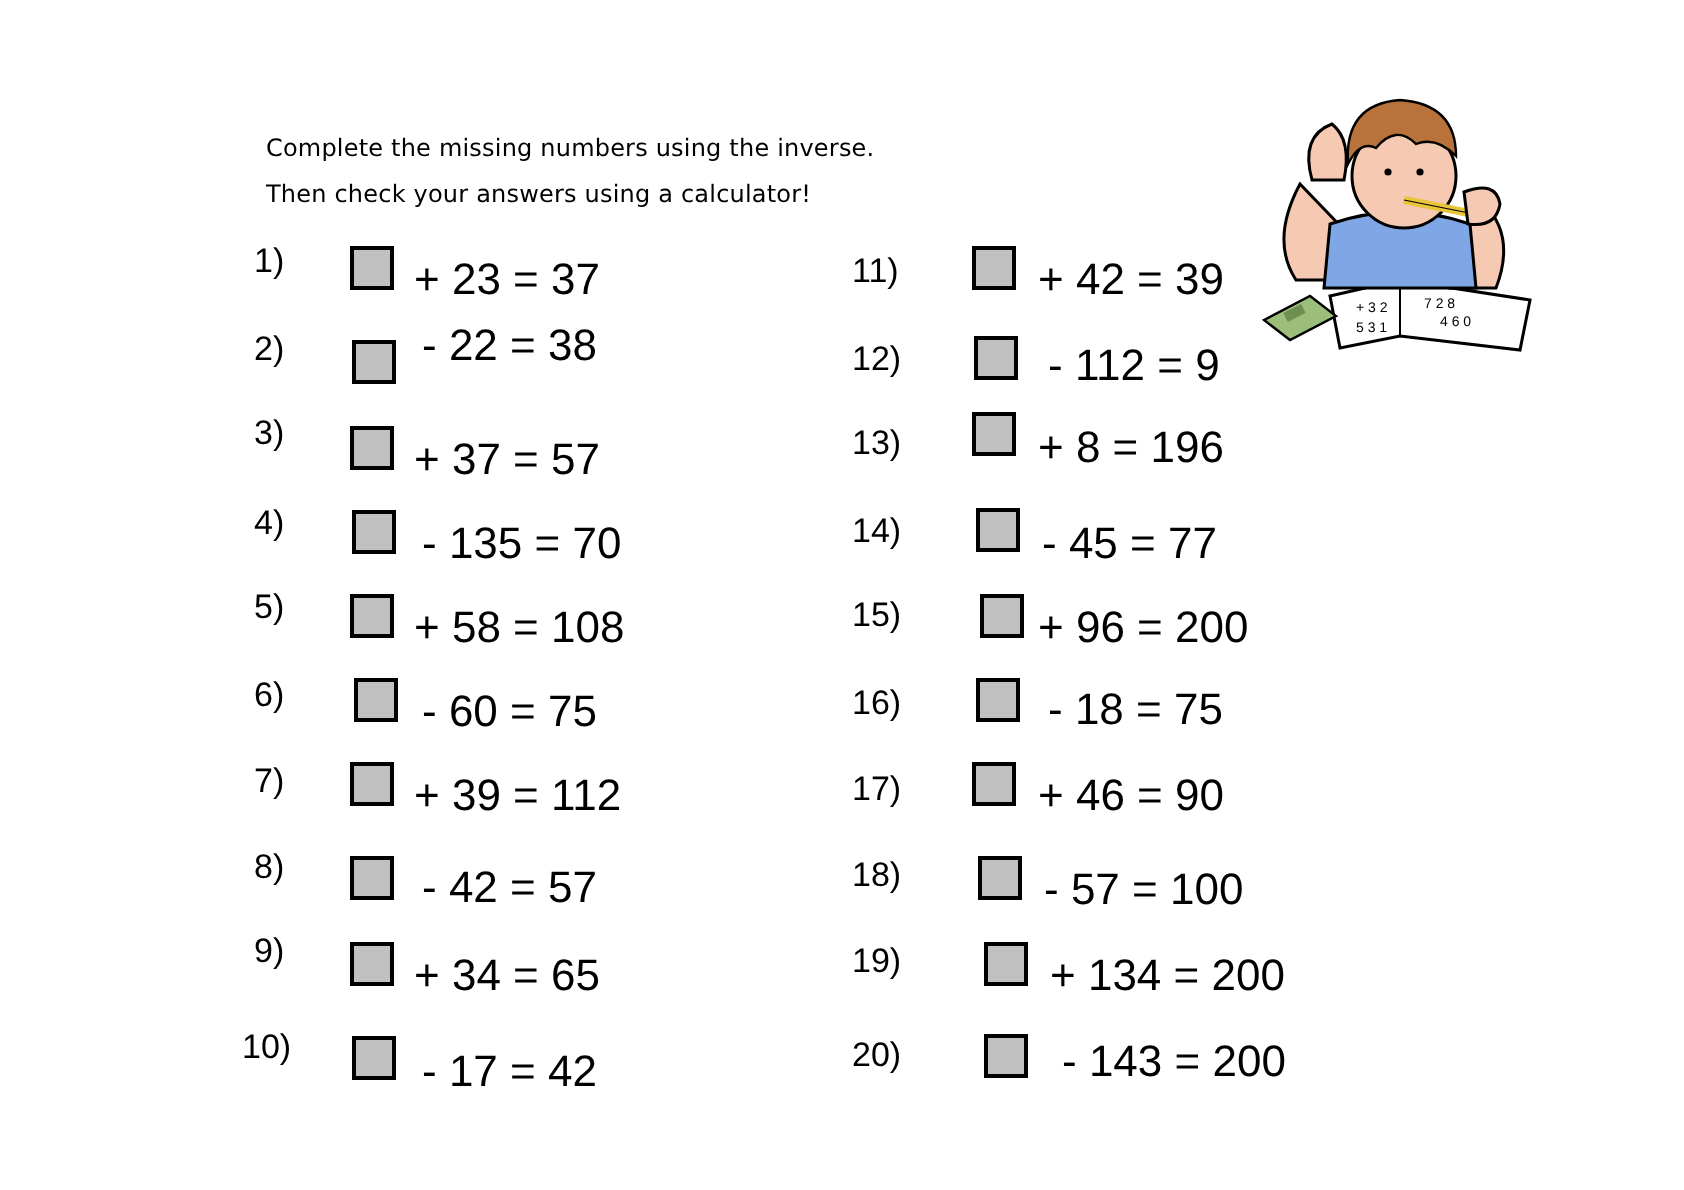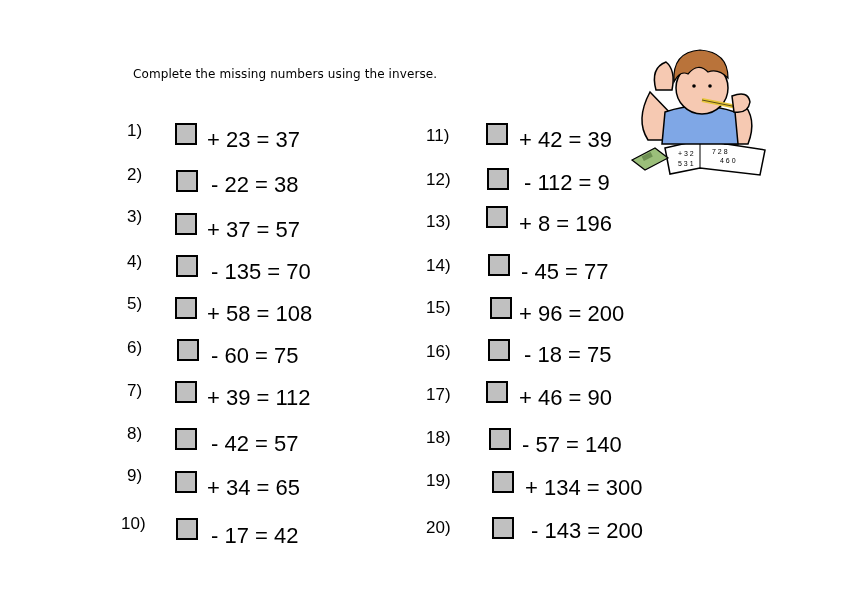--- a/index.html
+++ b/index.html
@@ -19,20 +19,21 @@
       border: 2px solid #000; box-sizing: border-box;
     }
     .eq { position: absolute; font-size: 22px; white-space: nowrap; }
     .illustration { position: absolute; left: 630px; top: 40px; width: 140px; height: 140px; }
   </style>
 </head>
 <body>
 
 <div class="instructions">
   <div>Complete the missing numbers using the inverse.</div>
+  <div>Then check your answers using a calculator!</div>
 </div>
 
 <div class="illustration">
   <svg width="140" height="140" viewBox="0 0 140 140">
 
     <path d="M35 108 L70 100 L135 110 L130 135 L70 128 L40 134 Z" fill="#fff" stroke="#000" stroke-width="1.5"></path>
     <line x1="70" y1="100" x2="70" y2="128" stroke="#000" stroke-width="1"></line>
     <g fill="#000" font-size="7">
       <text x="48" y="116">+ 3 2</text>
         <text x="48" y="126">5 3 1</text>
@@ -65,21 +66,21 @@
 </div>
 
 <div class="q">
   <span class="num" style="left:127px;top:121px">1)</span>
   <div class="box" style="left:175px;top:123px"></div>
   <span class="eq" style="left:207px;top:127px">+ 23 = 37</span>
 </div>
 <div class="q">
   <span class="num" style="left:127px;top:165px">2)</span>
   <div class="box" style="left:176px;top:170px"></div>
-  <span class="eq" style="left:211px;top:172px">- 22 = 38</span>
+  <span class="eq" style="left:211px;top:160px">- 22 = 38</span>
 </div>
 <div class="q">
   <span class="num" style="left:127px;top:207px">3)</span>
   <div class="box" style="left:175px;top:213px"></div>
   <span class="eq" style="left:207px;top:217px">+ 37 = 57</span>
 </div>
 <div class="q">
   <span class="num" style="left:127px;top:252px">4)</span>
   <div class="box" style="left:176px;top:255px"></div>
   <span class="eq" style="left:211px;top:259px">- 135 = 70</span>
@@ -146,24 +147,24 @@
   <span class="eq" style="left:524px;top:342px">- 18 = 75</span>
 </div>
 <div class="q">
   <span class="num" style="left:426px;top:385px">17)</span>
   <div class="box" style="left:486px;top:381px"></div>
   <span class="eq" style="left:519px;top:385px">+ 46 = 90</span>
 </div>
 <div class="q">
   <span class="num" style="left:426px;top:428px">18)</span>
   <div class="box" style="left:489px;top:428px"></div>
-  <span class="eq" style="left:522px;top:432px">- 57 = 140</span>
+  <span class="eq" style="left:522px;top:432px">- 57 = 100</span>
 </div>
 <div class="q">
   <span class="num" style="left:426px;top:471px">19)</span>
   <div class="box" style="left:492px;top:471px"></div>
-  <span class="eq" style="left:525px;top:475px">+ 134 = 300</span>
+  <span class="eq" style="left:525px;top:475px">+ 134 = 200</span>
 </div>
 <div class="q">
   <span class="num" style="left:426px;top:518px">20)</span>
   <div class="box" style="left:492px;top:517px"></div>
   <span class="eq" style="left:531px;top:518px">- 143 = 200</span>
 </div>
 
 </body></html>

